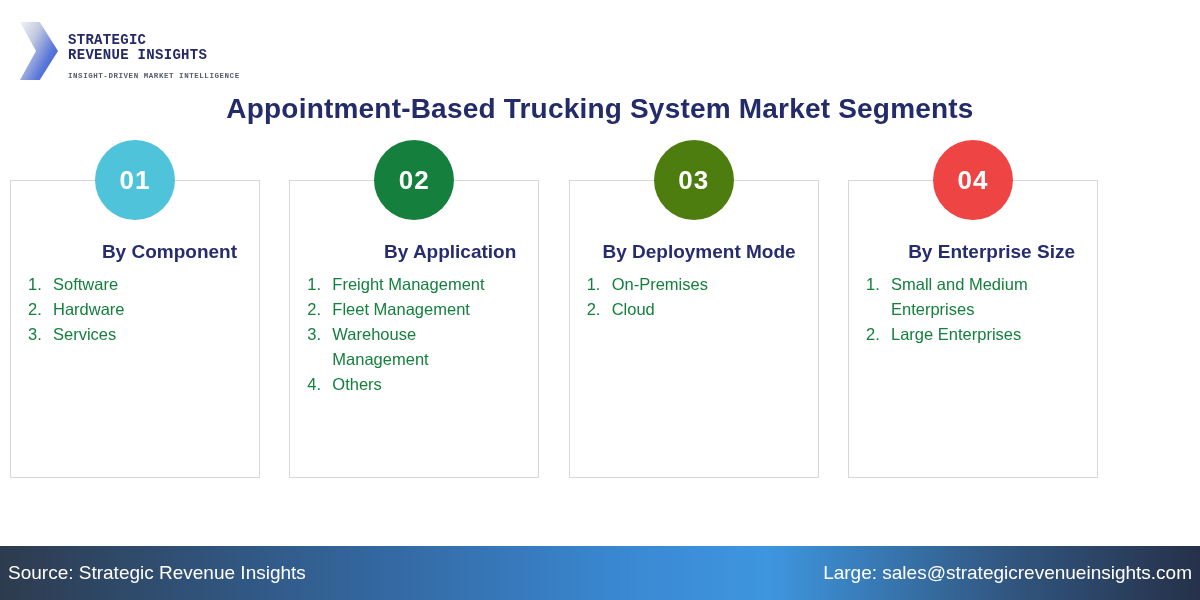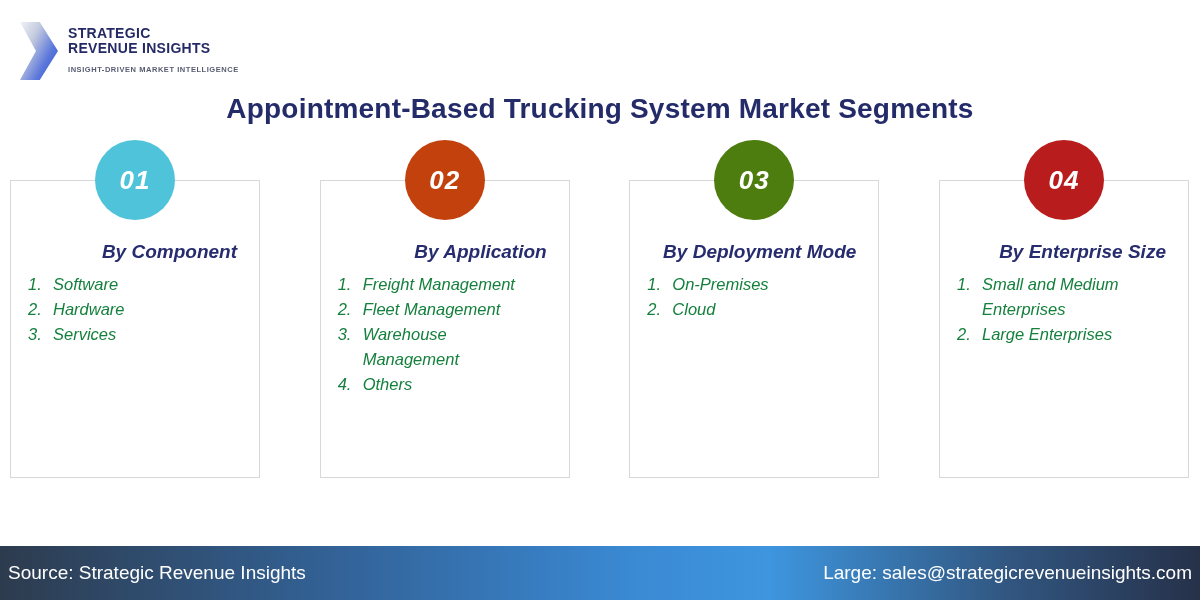--- a/index.html
+++ b/index.html
@@ -1,40 +1,40 @@
 <!DOCTYPE html>
 <html><head>
 <meta charset="utf-8">
 <style>
   * { margin: 0; padding: 0; box-sizing: border-box; }
   html, body { width: 1200px; height: 600px; }
   body { font-family: "Liberation Sans", "DejaVu Sans", sans-serif; background: #ffffff; }
   .page { position: relative; width: 1200px; height: 600px; background: #ffffff; overflow: hidden; }
 
   
-  .logo { position: absolute; top: 20px; left: 20px; display: flex; align-items: flex-start; }
+  .logo { position: absolute; top: 20px; left: 20px; display: flex; align-items: flex-end; font-family: Liberation Mono, monospace; }
   .logo-chevron {
     width: 38px; height: 58px; margin-top: 2px;
     background: linear-gradient(118deg, #f2f3f7 0%, #c3cadf 32%, #5b77db 68%, #2f55cd 100%);
     clip-path: polygon(0% 0%, 52% 0%, 100% 50%, 52% 100%, 0% 100%, 42% 50%);
   }
   .logo-text { margin-left: 10px; padding-top: 6px; }
   .logo-name { color: #252a66; font-weight: bold; font-size: 14px; line-height: 15px; letter-spacing: 0.3px; }
   .logo-tagline { margin-top: 9px; color: #565b70; font-size: 7.5px; letter-spacing: 0.55px; font-weight: bold; }
 
   
   .title {
     position: absolute; top: 93px; left: 0; width: 100%;
     text-align: center; color: #242b69; font-size: 28px; font-weight: bold; letter-spacing: 0.2px;
   }
 
   
   .cards {
-    position: absolute; top: 180px; left: 10px; width: 1179px; height: 298px;
-    display: flex; justify-content: space-between; font-style: italic;
+    position: absolute; top: 180px; left: 10px; width: 1088px; height: 298px;
+    display: flex; justify-content: space-between;
   }
   .card {
     position: relative; width: 250px; height: 298px;
     background: #ffffff; border: 1px solid #d8d8d8;
     padding: 60px 28px 0 16px;
   }
   .circle {
     position: absolute; top: -41px; left: 50%; transform: translateX(-50%);
     width: 80px; height: 80px; border-radius: 50%;
     display: flex; align-items: center; justify-content: center;
@@ -81,41 +81,41 @@
       <div class="circle" style="background: rgb(79, 195, 217);">01</div>
       <h2 class="card-heading">By Component</h2>
       <ol class="items">
         <li>Software</li>
         <li>Hardware</li>
         <li>Services</li>
       </ol>
     </div>
 
     <div class="card">
-      <div class="circle" style="background: #c2410c;">02</div>
+      <div class="circle" style="background: #15803d;">02</div>
       <h2 class="card-heading">By Application</h2>
       <ol class="items">
         <li>Freight Management</li>
         <li>Fleet Management</li>
         <li>Warehouse Management</li>
         <li>Others</li>
       </ol>
     </div>
 
     <div class="card">
       <div class="circle" style="background: #4d7c0f;">03</div>
       <h2 class="card-heading">By Deployment Mode</h2>
       <ol class="items">
         <li>On-Premises</li>
         <li>Cloud</li>
       </ol>
     </div>
 
     <div class="card">
-      <div class="circle" style="background: #b91c1c;">04</div>
+      <div class="circle" style="background: #ef4444;">04</div>
       <h2 class="card-heading">By Enterprise Size</h2>
       <ol class="items">
         <li>Small and Medium Enterprises</li>
         <li>Large Enterprises</li>
       </ol>
     </div>
 
   </section>
 
   <footer class="footer">

